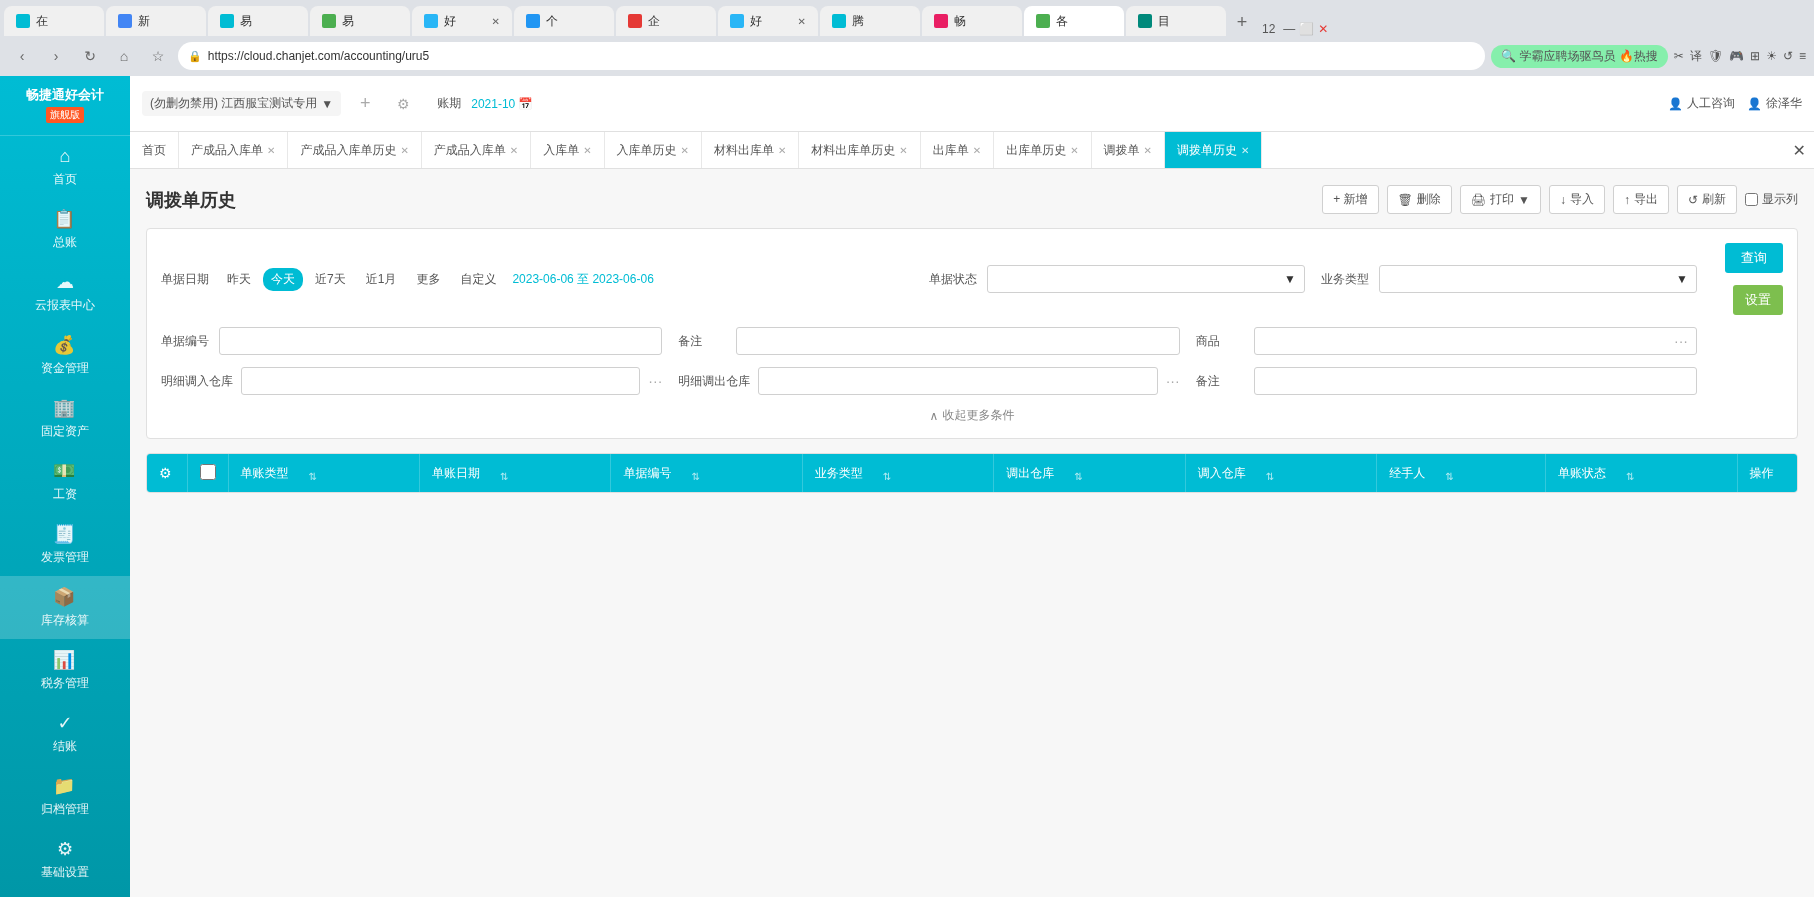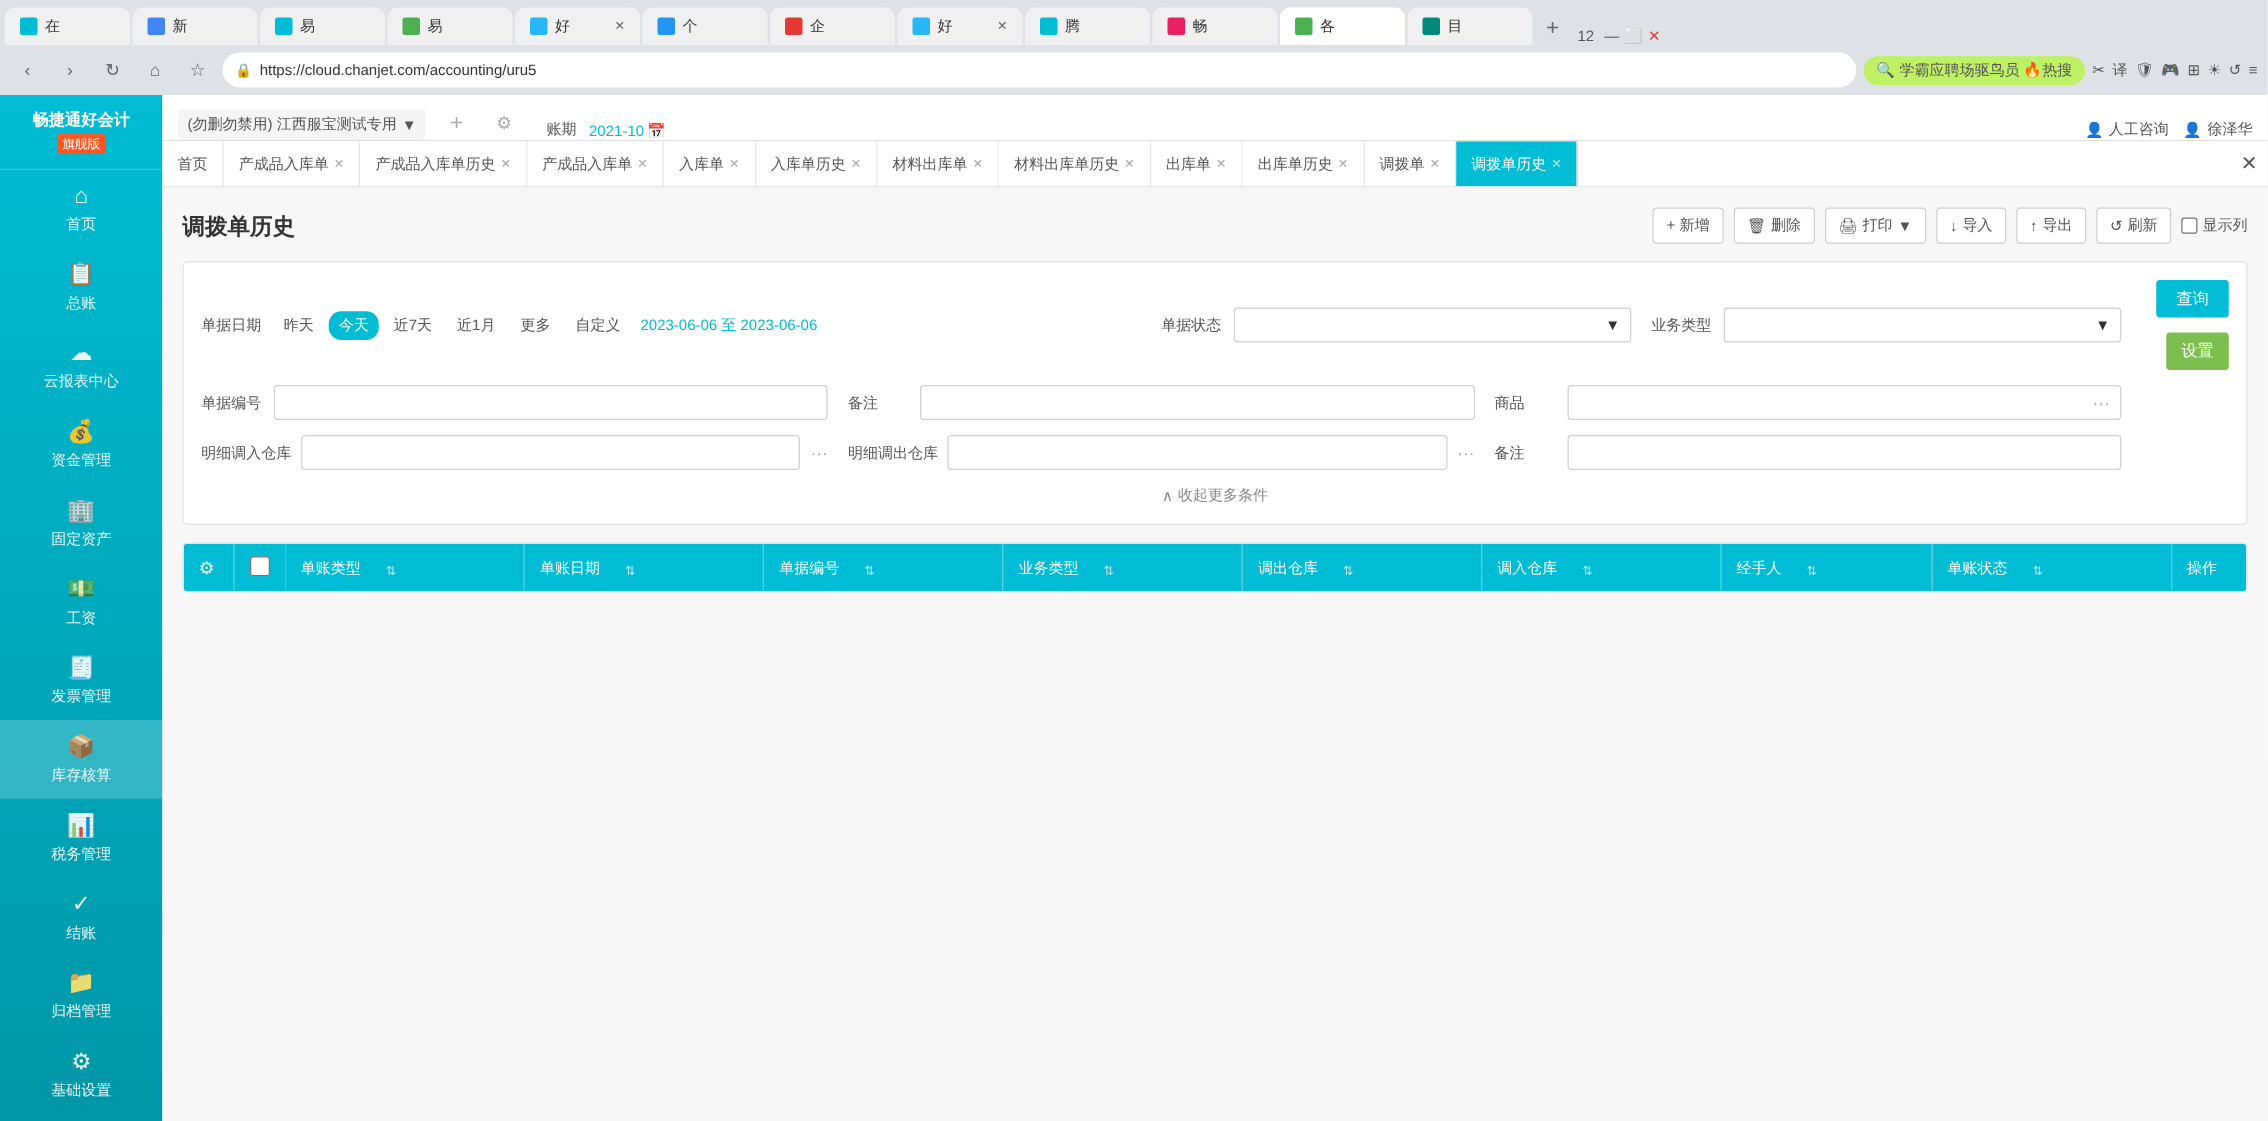--- a/index.html
+++ b/index.html
@@ -17,32 +17,32 @@
 
     
     .address-bar { background: #fff; border-radius: 20px; height: 28px; display: flex; align-items: center; padding: 0 10px; flex: 1; font-size: 12px; color: #333; gap: 6px; }
     .nav-btn { width: 28px; height: 28px; display: flex; align-items: center; justify-content: center; color: #666; cursor: pointer; font-size: 14px; border-radius: 50%; }
 
     
     .app-container { display: flex; height: calc(897px - 76px); }
 
     
     .sidebar { width: 130px; background: linear-gradient(180deg, #00bcd4 0%, #0097a7 100%); color: white; display: flex; flex-direction: column; flex-shrink: 0; }
-    .sidebar-logo { padding: 12px 8px; border-bottom: 1px solid rgba(255,255,255,0.2); text-align: center; }
+    .sidebar-logo { padding: 12px 8px; border-bottom: 1px solid rgba(255,255,255,0.2); text-align: center; font-family: Liberation Mono, monospace; }
     .sidebar-logo-text { font-size: 13px; font-weight: bold; line-height: 1.3; }
     .sidebar-logo-badge { background: #ff5722; color: white; font-size: 10px; padding: 1px 4px; border-radius: 2px; margin-top: 2px; display: inline-block; }
     .sidebar-item { display: flex; flex-direction: column; align-items: center; padding: 10px 6px; cursor: pointer; gap: 4px; color: rgba(255,255,255,0.9); }
     .sidebar-item .si-icon { font-size: 18px; }
     .sidebar-item .si-label { font-size: 12px; }
 
     
     .main-content { flex: 1; display: flex; flex-direction: column; background: #fff; overflow: hidden; }
 
     
-    .top-toolbar { background: #fff; border-bottom: 1px solid #e0e0e0; height: 37px; display: flex; align-items: flex-end; padding: 0 12px; gap: 10px; }
+    .top-toolbar { background: #fff; border-bottom: 1px solid #e0e0e0; height: 56px; display: flex; align-items: center; padding: 0 12px; gap: 10px; }
     .company-selector { display: flex; align-items: center; gap: 4px; color: #555; font-size: 12px; cursor: pointer; background: #f5f5f5; padding: 4px 8px; border-radius: 4px; }
     .period-label { color: #555; font-size: 12px; margin-left: 10px; }
     .period-value { color: #00bcd4; font-size: 12px; cursor: pointer; display: flex; align-items: center; gap: 3px; }
     .toolbar-right { margin-left: auto; display: flex; align-items: center; gap: 12px; }
     .toolbar-right-btn { display: flex; align-items: center; gap: 4px; color: #555; font-size: 12px; cursor: pointer; }
 
     
     .page-tabs { background: #fff; border-bottom: 1px solid #e0e0e0; display: flex; align-items: center; overflow-x: auto; }
     .page-tab { padding: 0 12px; height: 36px; display: flex; align-items: center; gap: 4px; font-size: 12px; color: #555; cursor: pointer; white-space: nowrap; border-right: 1px solid #e8e8e8; }
     .page-tab.active { color: #fff; background: #00bcd4; }
@@ -172,21 +172,21 @@
   <div class="nav-btn">‹</div>
   <div class="nav-btn">›</div>
   <div class="nav-btn">↻</div>
   <div class="nav-btn">⌂</div>
   <div class="nav-btn">☆</div>
   <div class="address-bar">
     <span style="color:#4caf50;font-size:11px;">🔒</span>
     <span>https://cloud.chanjet.com/accounting/uru5</span>
   </div>
   <div style="display:flex;align-items:center;gap:6px;font-size:12px;color:#555;">
-    <span style="background:#bef264;border-radius:14px;padding:3px 10px;display:flex;align-items:center;gap:4px;font-size:12px;">🔍 学霸应聘场驱鸟员 🔥热搜</span>
+    <span style="background:#86efac;border-radius:14px;padding:3px 10px;display:flex;align-items:center;gap:4px;font-size:12px;">🔍 学霸应聘场驱鸟员 🔥热搜</span>
     <span style="cursor:pointer;">✂</span>
     <span style="cursor:pointer;">译</span>
     <span style="cursor:pointer;">🛡</span>
     <span style="cursor:pointer;">🎮</span>
     <span style="cursor:pointer;">⊞</span>
     <span style="cursor:pointer;">☀</span>
     <span style="cursor:pointer;">↺</span>
     <span style="cursor:pointer;">≡</span>
   </div>
 </div>

